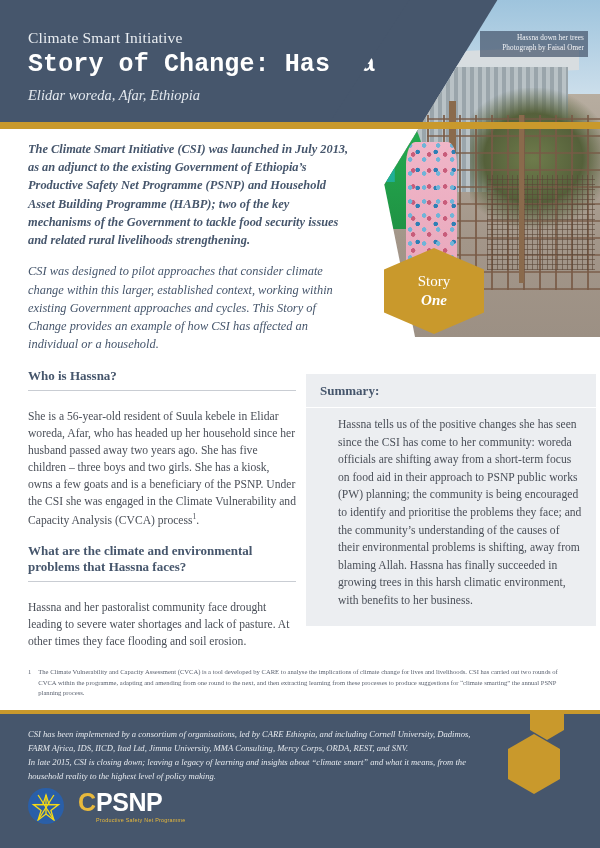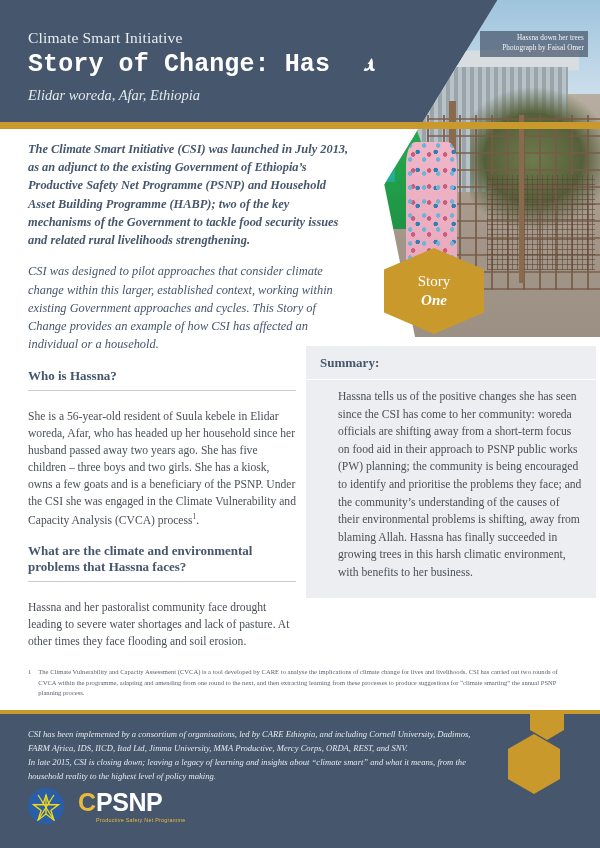--- a/index.html
+++ b/index.html
@@ -245,21 +245,21 @@
     line-height: 1.48;
     color: #4a4f58;
     margin-top: 17px;
   }
   .sec-gap { height: 14px; }
   .fn-sup { font-size: 7.6px; vertical-align: super; }
 
   
   .summary-box {
     position: absolute;
-    left: 306px; top: 346px;
+    left: 306px; top: 374px;
     width: 290px;
     background: #eceef1;
     padding: 0;
   }
   .summary-head {
     font-family: "Liberation Serif", serif;
     font-weight: bold;
     font-size: 13px;
     color: #46566c;
     padding: 9px 14px 8px 14px;
@@ -432,21 +432,21 @@
   <div class="footnote">
     <div class="num">1</div>
     <div class="txt">The Climate Vulnerability and Capacity Assessment (CVCA) is a tool developed by CARE to analyse the implications of climate change for lives and livelihoods. CSI has carried out two rounds of CVCA within the programme, adapting and amending from one round to the next, and then extracting learning from these processes to produce suggestions for “climate smarting” the annual PSNP planning process.</div>
   </div>
 
   <div class="footer">
     <div class="footer-gold"></div>
     <div class="hex-deco hex-small"></div>
     <div class="hex-deco hex-big"></div>
     <div class="footer-text">
-      <p>CSI has been implemented by a consortium of organisations, led by CARE Ethiopia, and including Cornell University, Dadimos, FARM Africa, IDS, IICD, Itad Ltd, Jimma University, MMA Productive, Mercy Corps, ORDA, REST, and SNV.</p>
+      <p>CSI has been implemented by a consortium of organisations, led by CARE Ethiopia, and including Cornell University, Dadimos, FARM Africa, IDS, IICD, Itad Ltd, Jimma University, MMA Consulting, Mercy Corps, ORDA, REST, and SNV.</p>
       <p>In late 2015, CSI is closing down; leaving a legacy of learning and insights about “climate smart” and what it means, from the household reality to the highest level of policy making.</p>
     </div>
   </div>
 
   <div class="logos">
     <div class="flag-emblem">
       <svg width="30" height="30" viewBox="0 0 30 30" aria-hidden="true">
         <circle cx="15" cy="15" r="15" fill="#2a5fa8"></circle>
         <g stroke="#f5d916" stroke-width="1.3" fill="none">
           <polygon points="15,4 18.1,13.6 27.5,13.6 19.9,19.4 22.9,29 15,23.1 7.1,29 10.1,19.4 2.5,13.6 11.9,13.6"></polygon>

